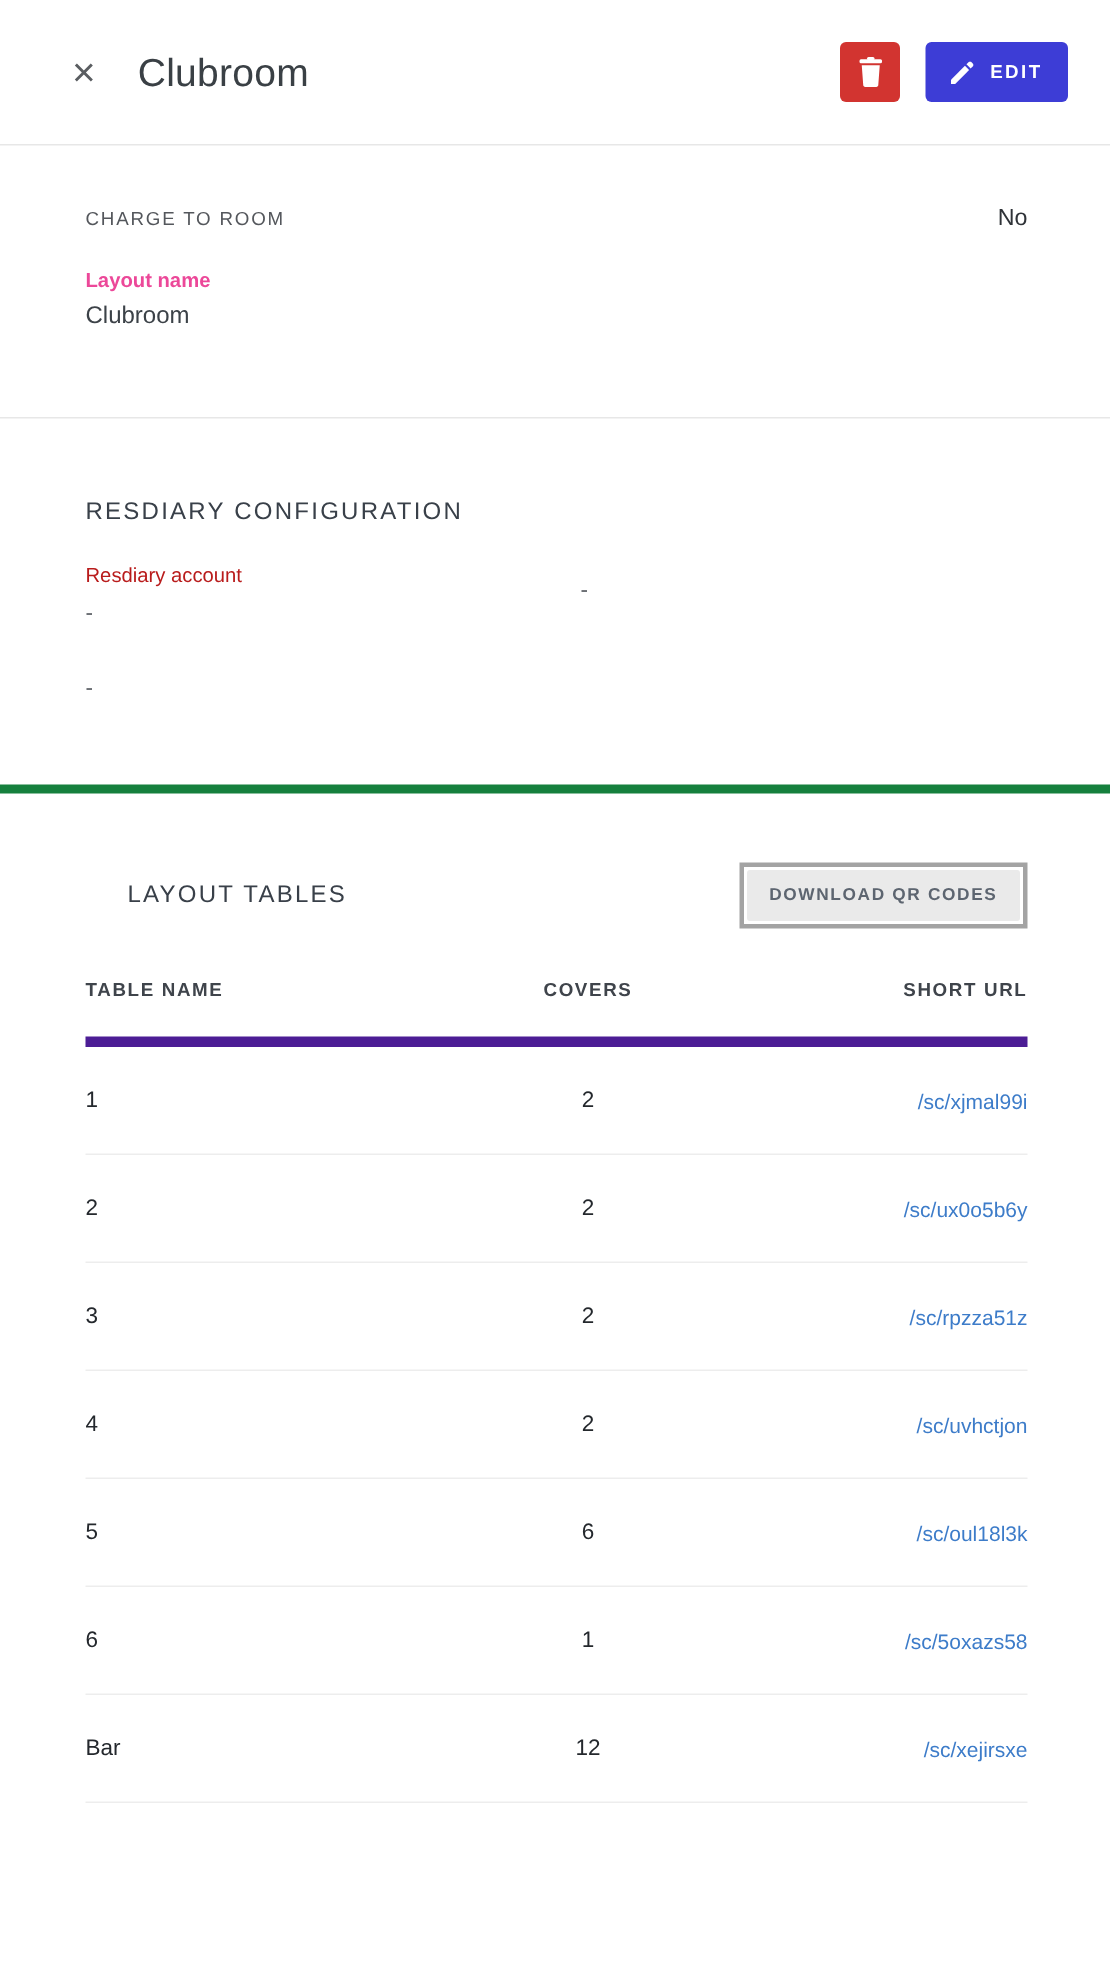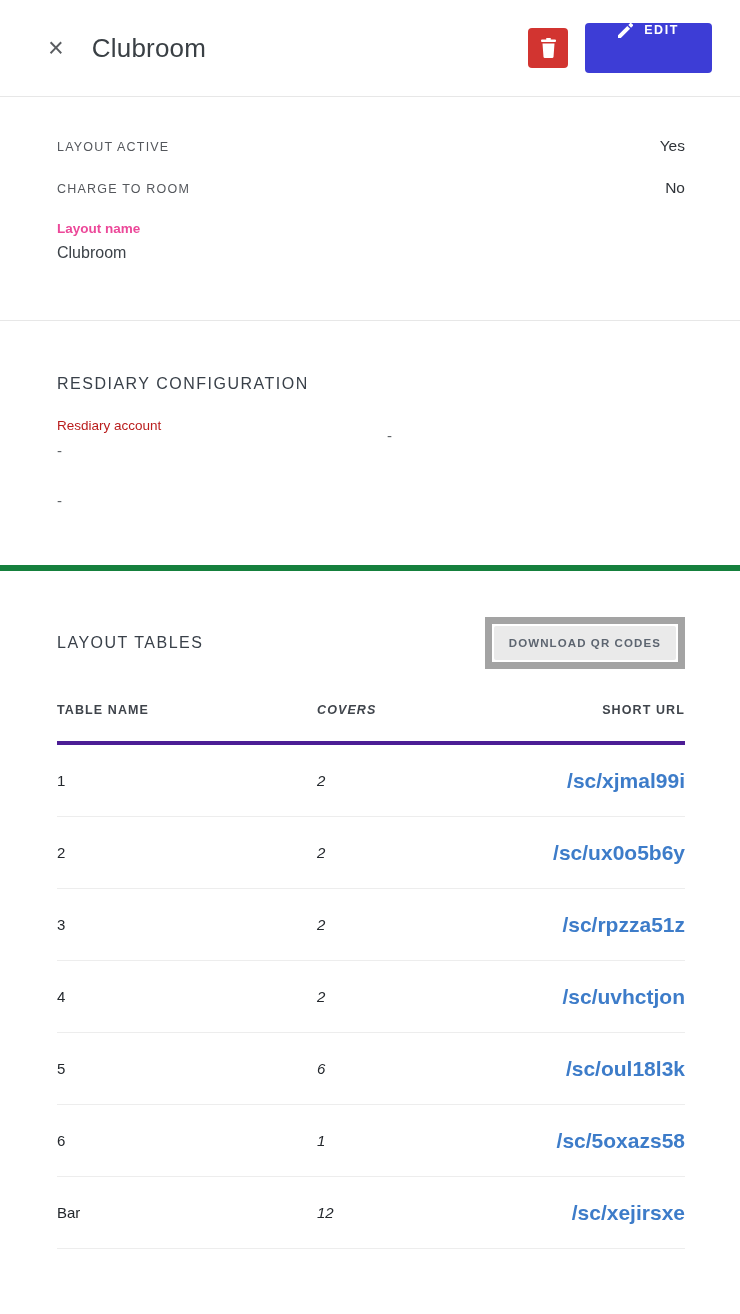--- a/index.html
+++ b/index.html
@@ -8,22 +8,22 @@
 
   
   .hdr { display:flex; align-items:center; height:97px; padding:0 28px 0 48px;
          border-bottom:1px solid #e7e7e7; }
   .close-btn { font-size:27px; color:#5a5d61; line-height:1; cursor:pointer; font-weight:400;
                margin-right:28px; background:none; border:none; font-family:inherit; }
   .title { font-size:26px; color:#3a4045; letter-spacing:.2px; }
   .hdr-spacer { flex:1; }
   .del-btn { width:40px; height:40px; background:#d23430; border:none; border-radius:4px;
              display:flex; align-items:center; justify-content:center; margin-right:17px; cursor:pointer; }
-  .edit-btn { height:50px; background:#3d3dd6; border:none; border-radius:4px; color:#fff;
-              display:flex; align-items:flex-start; gap:11px; padding:0 33px; cursor:pointer;
+  .edit-btn { height:40px; background:#3d3dd6; border:none; border-radius:4px; color:#fff;
+              display:flex; align-items:center; gap:11px; padding:0 17px; cursor:pointer;
               font-family:inherit; font-size:12.5px; font-weight:700; letter-spacing:1.6px; }
 
   
   .sec { padding-left:57px; padding-right:55px; }
 
   
   .sec1 { padding-top:40px; padding-bottom:58px; border-bottom:1px solid #e7e7e7; }
   .sum-row { display:flex; justify-content:space-between; align-items:baseline; margin-bottom:24px; }
   .caps-label { font-size:12.5px; letter-spacing:1.2px; color:#54575c; font-weight:500; }
   .sum-val { font-size:15.5px; color:#2f3338; }
@@ -33,35 +33,35 @@
 
   
   .sec2 { padding-top:54px; padding-bottom:56px; border-bottom:6px solid #15803d; }
   .sec-heading { font-size:16px; letter-spacing:1.5px; color:#394049; font-weight:500; }
   .res-grid { display:grid; grid-template-columns:330px 1fr; row-gap:24px; margin-top:25px; }
   .res-label { font-size:13.5px; color:#b91c1c; }
   .res-value { font-size:15px; color:#5f6368; margin-top:9px; }
 
   
   .sec3 { padding-top:46px; }
-  .tbl-head-bar { display:flex; align-items:center; justify-content:space-between; }
-  .qr-highlight { border:7px solid #a3a3a3; padding:2px; }
+  .tbl-head-bar { display:flex; align-items:center; justify-content:space-between;margin-left:28px; }
+  .qr-highlight { border:3px solid #a3a3a3; padding:2px; }
   .qr-btn { background:#eaeaea; border:none; border-radius:2px; color:#5d6570; cursor:pointer;
             font-family:inherit; font-size:11.5px; font-weight:700; letter-spacing:1.1px;
             padding:11px 15px; }
 
   .grid-row { display:grid; grid-template-columns:1fr 150px 218px; align-items:center; }
-  .col-covers { text-align:left;font-style:italic; }
+  .col-covers { text-align:center; }
   .col-url { text-align:right; }
-  .tbl-cols { margin-top:34px; padding-bottom:24px; border-bottom:4px solid #4c1d95; }
+  .tbl-cols { margin-top:34px; padding-bottom:24px; border-bottom:7px solid #4c1d95; }
   .col-head { font-size:12.5px; letter-spacing:1.1px; color:#3f444b; font-weight:600; }
   .tbl-row { height:72px; border-bottom:1px solid #ededed; }
   .cell-name { font-size:15px; color:#24282d; font-weight:500; }
   .cell-covers { font-size:15px; color:#24282d; font-weight:500; }
-  .cell-url { font-size:21px; color:#3d7cc9; font-weight:700; text-decoration:none; }
+  .cell-url { font-size:14px; color:#3d7cc9; font-weight:400; text-decoration:none; }
 </style>
 </head>
 <body>
 
 <div class="hdr">
   <button class="close-btn">×</button>
   <div class="title">Clubroom</div>
   <div class="hdr-spacer"></div>
   <button class="del-btn">
     <span style="display:flex;">
@@ -77,24 +77,20 @@
       <svg width="15" height="15" viewBox="0 0 15 15">
         <path d="M0 12.2 L9.3 2.9 L12.1 5.7 L2.8 15 L0 15 Z" fill="#fff"></path>
         <path d="M10.3 1.9 L12 .2 a1 1 0 0 1 1.4 0 l1.4 1.4 a1 1 0 0 1 0 1.4 L13.1 4.7 Z" fill="#fff"></path>
       </svg>
     </span>
     <span>EDIT</span>
   </button>
 </div>
 
 <div class="sec sec1">
-  <div class="sum-row">
-    <span class="caps-label">LAYOUT ACTIVE</span>
-    <span class="sum-val">Yes</span>
-  </div>
   <div class="sum-row">
     <span class="caps-label">CHARGE TO ROOM</span>
     <span class="sum-val">No</span>
   </div>
   <div class="field">
     <div class="field-label">Layout name</div>
     <div class="field-value">Clubroom</div>
   </div>
 </div>
 

